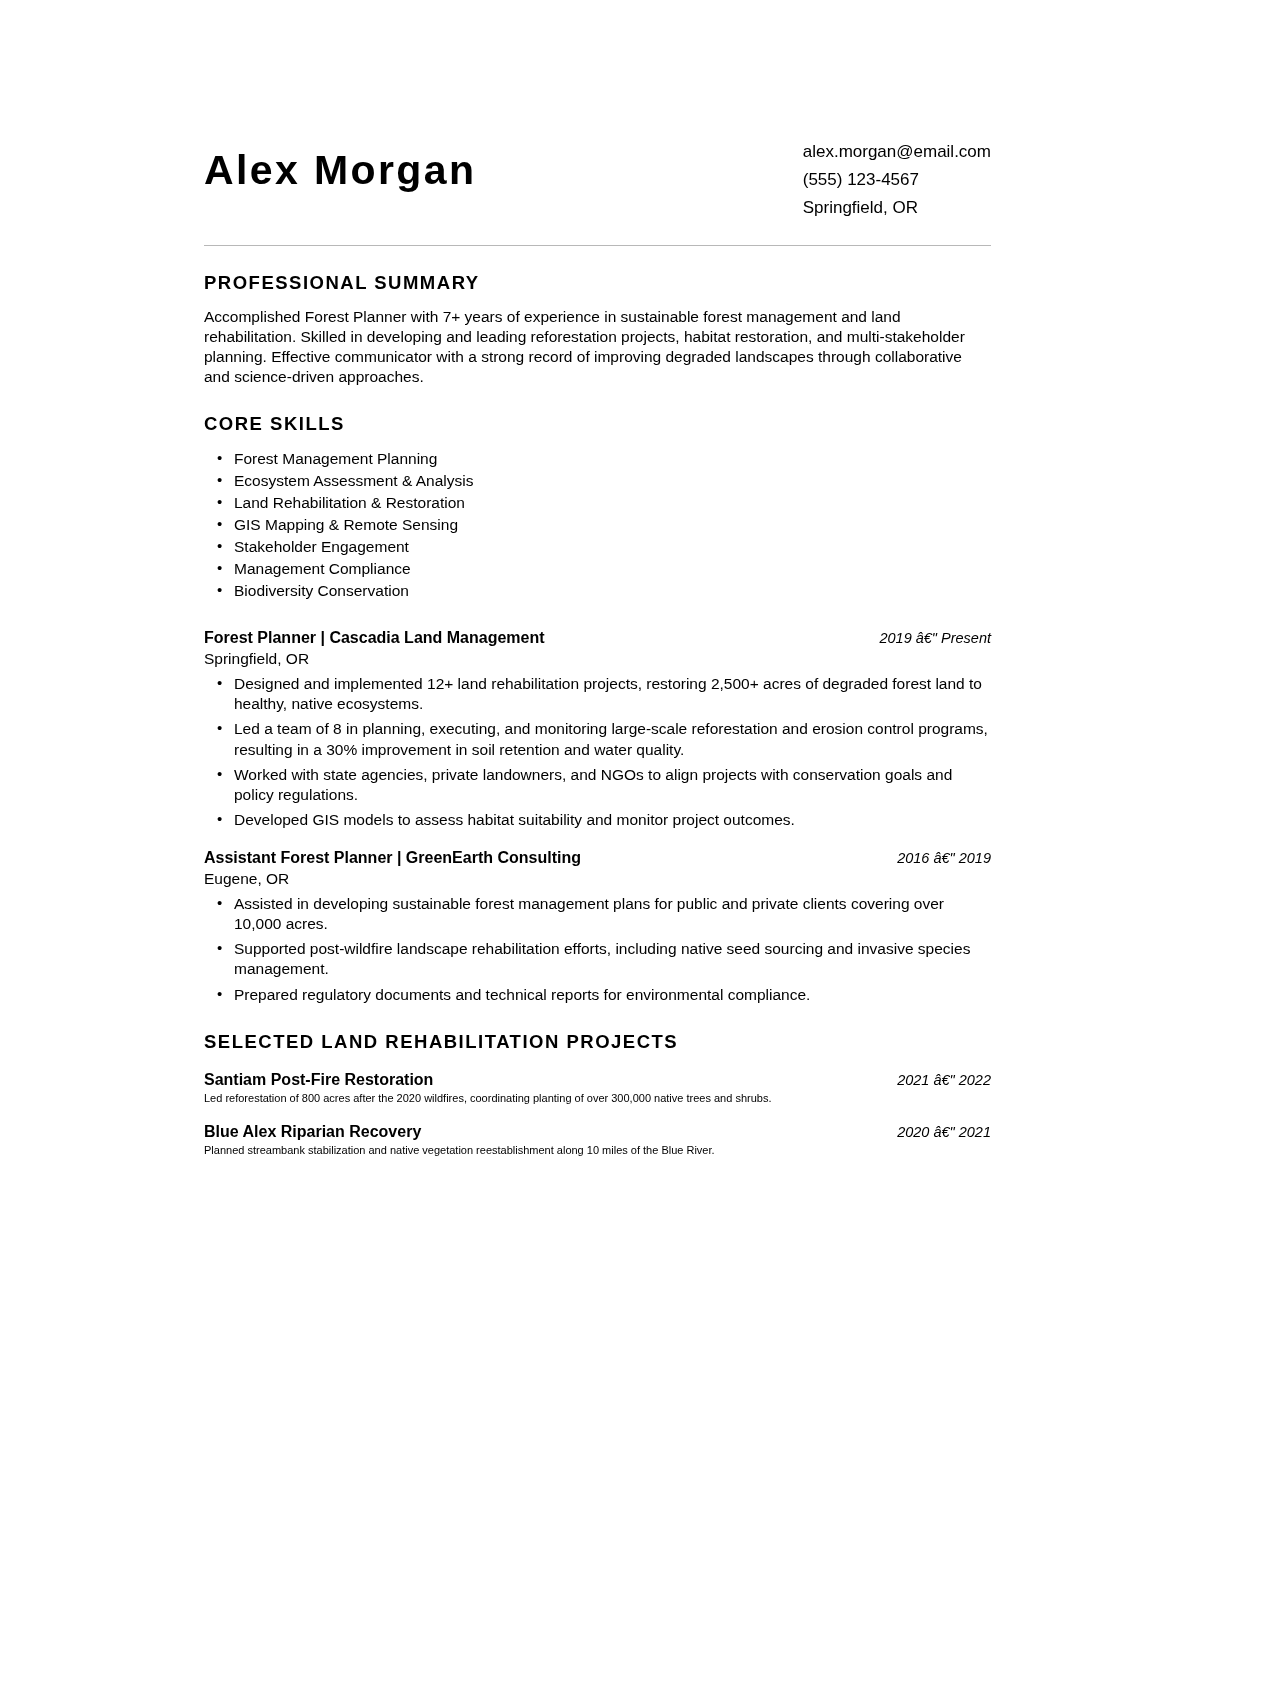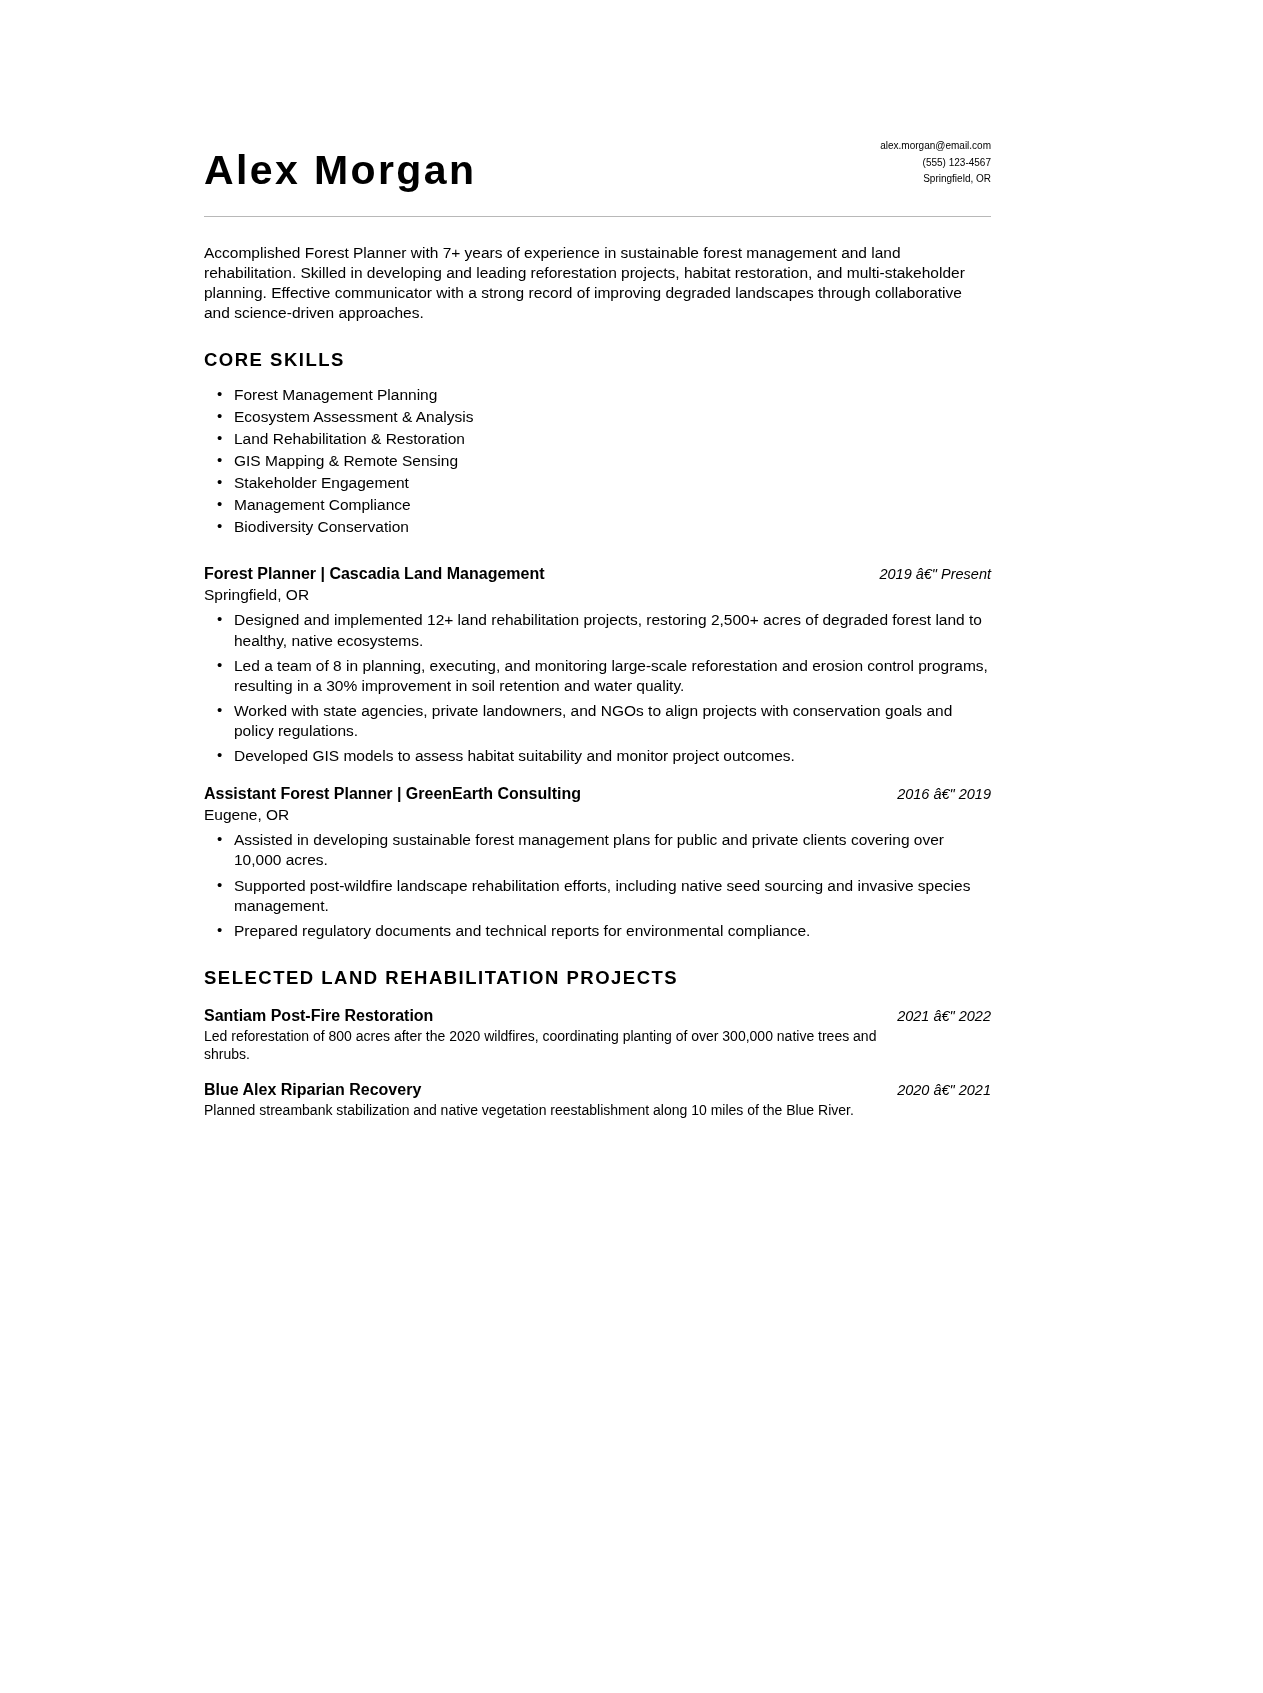--- a/index.html
+++ b/index.html
@@ -40,22 +40,22 @@
   }
   .name {
     font-size: 41px;
     font-weight: bold;
     letter-spacing: 2.4px;
     line-height: 1.12;
     margin: 12px 0 0 0;
     white-space: nowrap;
   }
   .contact {
-    text-align: right;
-    font-size: 10px;
+    text-align: left;
+    font-size: 17px;
     line-height: 1.66;
     padding-top: 2px;
     white-space: nowrap;
   }
   .rule {
     border-bottom: 1px solid #b8b8b8;
     margin-top: 22px;
   }
 
   
@@ -116,21 +116,21 @@
     font-style: italic;
     white-space: nowrap;
     flex: none;
   }
   .entry-loc {
     font-size: 15.5px;
     line-height: 1.35;
     margin-top: 1px;
   }
   .entry-desc {
-    font-size: 14px;
+    font-size: 11px;
     line-height: 1.30;
     margin-top: 1px;
     max-width: 700px;
   }
 
   ul.duties {
     list-style: none;
     margin: 4px 0 0 0;
     padding: 0;
   }
@@ -163,20 +163,21 @@
       <h1 class="name">Alex Morgan</h1>
       <div class="contact">
         <div>alex.morgan@email.com</div>
         <div>(555) 123-4567</div>
         <div>Springfield, OR</div>
       </div>
     </div>
     <div class="rule"></div>
 
     <div class="section">
+      <div class="section-title">PROFESSIONAL SUMMARY</div>
       <div class="summary">Accomplished Forest Planner with 7+ years of experience in sustainable forest management and land rehabilitation. Skilled in developing and leading reforestation projects, habitat restoration, and multi-stakeholder planning. Effective communicator with a strong record of improving degraded landscapes through collaborative and science-driven approaches.</div>
     </div>
 
     <div class="section">
       <div class="section-title">CORE SKILLS</div>
       <ul class="skills">
         <li>Forest Management Planning</li>
         <li>Ecosystem Assessment &amp; Analysis</li>
         <li>Land Rehabilitation &amp; Restoration</li>
         <li>GIS Mapping &amp; Remote Sensing</li>

